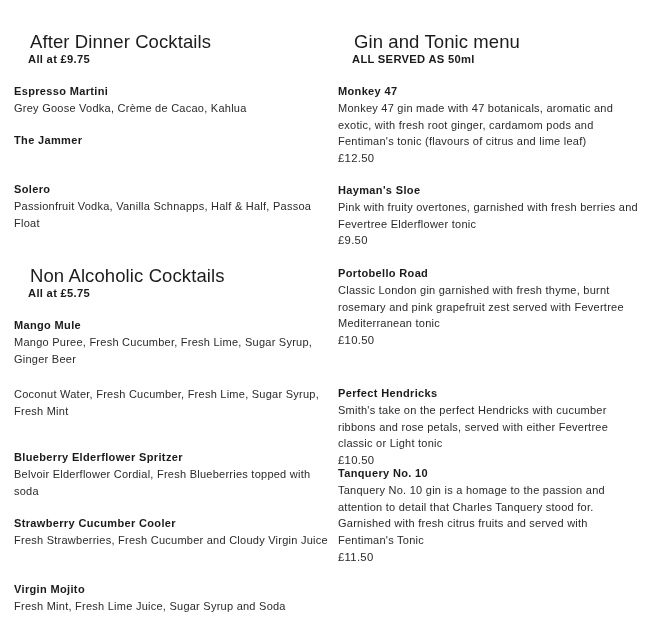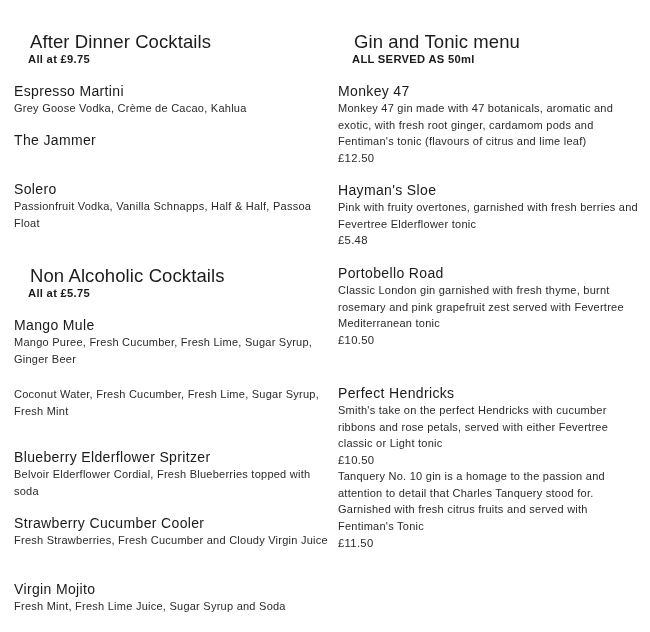--- a/index.html
+++ b/index.html
@@ -4,21 +4,21 @@
 <style>
   html, body { margin: 0; padding: 0; background: #ffffff; }
   body { width: 650px; height: 632px; overflow: hidden; position: relative;
          font-family: "Liberation Sans", "DejaVu Sans", sans-serif; color: #1a1a1a; }
   .col { position: absolute; top: 0; }
   .col-left { left: 14px; width: 316px; }
   .col-right { left: 338px; width: 306px; }
   .heading { font-size: 18.5px; font-weight: normal; color: #1c1c1c; margin: 16px; line-height: 22px; position: absolute; left: 0; white-space: nowrap; letter-spacing: 0.1px; }
   .subhead { font-size: 11.2px; font-weight: bold; color: #1a1a1a; position: absolute; left: 0; line-height: 14px; white-space: nowrap; letter-spacing: 0.3px; margin-left: 14px; }
   .item { position: absolute; left: 0; right: 0; }
-  .item-title { font-size: 14px; font-weight: normal; color: #1a1a1a; line-height: 14px; letter-spacing: 0.35px; white-space: nowrap; }
+  .item-title { font-size: 11px; font-weight: bold; color: #1a1a1a; line-height: 14px; letter-spacing: 0.35px; white-space: nowrap; }
   .item-desc { font-size: 11px; color: #2a2a2a; line-height: 16.7px; margin-top: 2px; letter-spacing: 0.25px; }
   .item-price { font-size: 11.3px; color: #2a2a2a; line-height: 16.7px; letter-spacing: 0.3px; }
 </style>
 </head>
 <body>
 
 <div class="col col-left">
   <h2 class="heading" style="top:15px">After Dinner Cocktails</h2>
   <div class="subhead" style="top:52px">All at £9.75</div>
 
@@ -63,29 +63,30 @@
   <div class="subhead" style="top:52px">ALL SERVED AS 50ml</div>
 
   <div class="item" style="top:84px">
     <div class="item-title">Monkey 47</div>
     <div class="item-desc">Monkey 47 gin made with 47 botanicals, aromatic and exotic, with fresh root ginger, cardamom pods and Fentiman's tonic (flavours of citrus and lime leaf)</div>
     <div class="item-price">£12.50</div>
   </div>
   <div class="item" style="top:183px">
     <div class="item-title">Hayman's Sloe</div>
     <div class="item-desc">Pink with fruity overtones, garnished with fresh berries and Fevertree Elderflower tonic</div>
-    <div class="item-price">£5.48</div>
+    <div class="item-price">£9.50</div>
   </div>
   <div class="item" style="top:266px">
     <div class="item-title">Portobello Road</div>
     <div class="item-desc">Classic London gin garnished with fresh thyme, burnt rosemary and pink grapefruit zest served with Fevertree Mediterranean tonic</div>
     <div class="item-price">£10.50</div>
   </div>
   <div class="item" style="top:386px">
     <div class="item-title">Perfect Hendricks</div>
     <div class="item-desc">Smith's take on the perfect Hendricks with cucumber ribbons and rose petals, served with either Fevertree classic or Light tonic</div>
     <div class="item-price">£10.50</div>
   </div>
   <div class="item" style="top:466px">
+    <div class="item-title">Tanquery No. 10</div>
     <div class="item-desc">Tanquery No. 10 gin is a homage to the passion and attention to detail that Charles Tanquery stood for. Garnished with fresh citrus fruits and served with Fentiman's Tonic</div>
     <div class="item-price">£11.50</div>
   </div>
 </div>
 
 </body></html>

